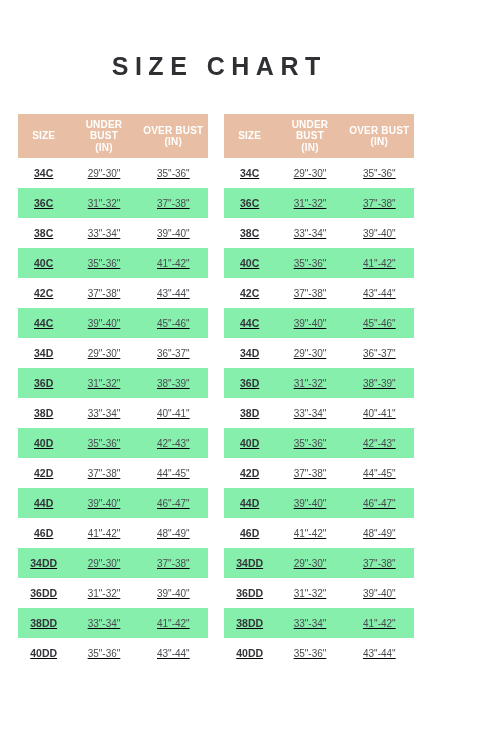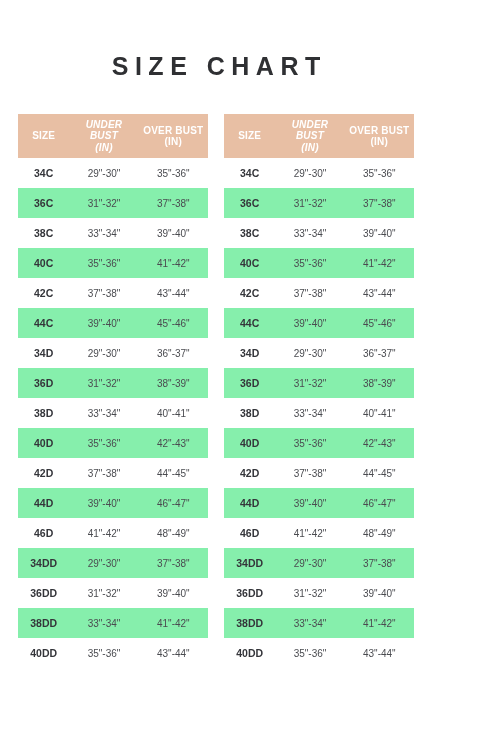--- a/index.html
+++ b/index.html
@@ -57,25 +57,26 @@
     letter-spacing: 0.2px;
     text-align: center;
     height: 44px;
     vertical-align: middle;
     padding: 0 2px;
     line-height: 1.15;
     box-sizing: border-box;
   }
 
   .col-size { width: 27%; }
-  .col-under { width: 36.5%; font-style: italic; }
+  .col-under { width: 36.5%; }
   .col-over { width: 36.5%; }
 
   .size-table tbody tr {
     height: 30px;
+    text-decoration: underline;
   }
   .size-table tbody tr.alt {
     background: #86efac;
   }
   .size-table tbody tr.plain {
     background: #ffffff;
   }
 
   .size-table tbody td {
     text-align: center;

